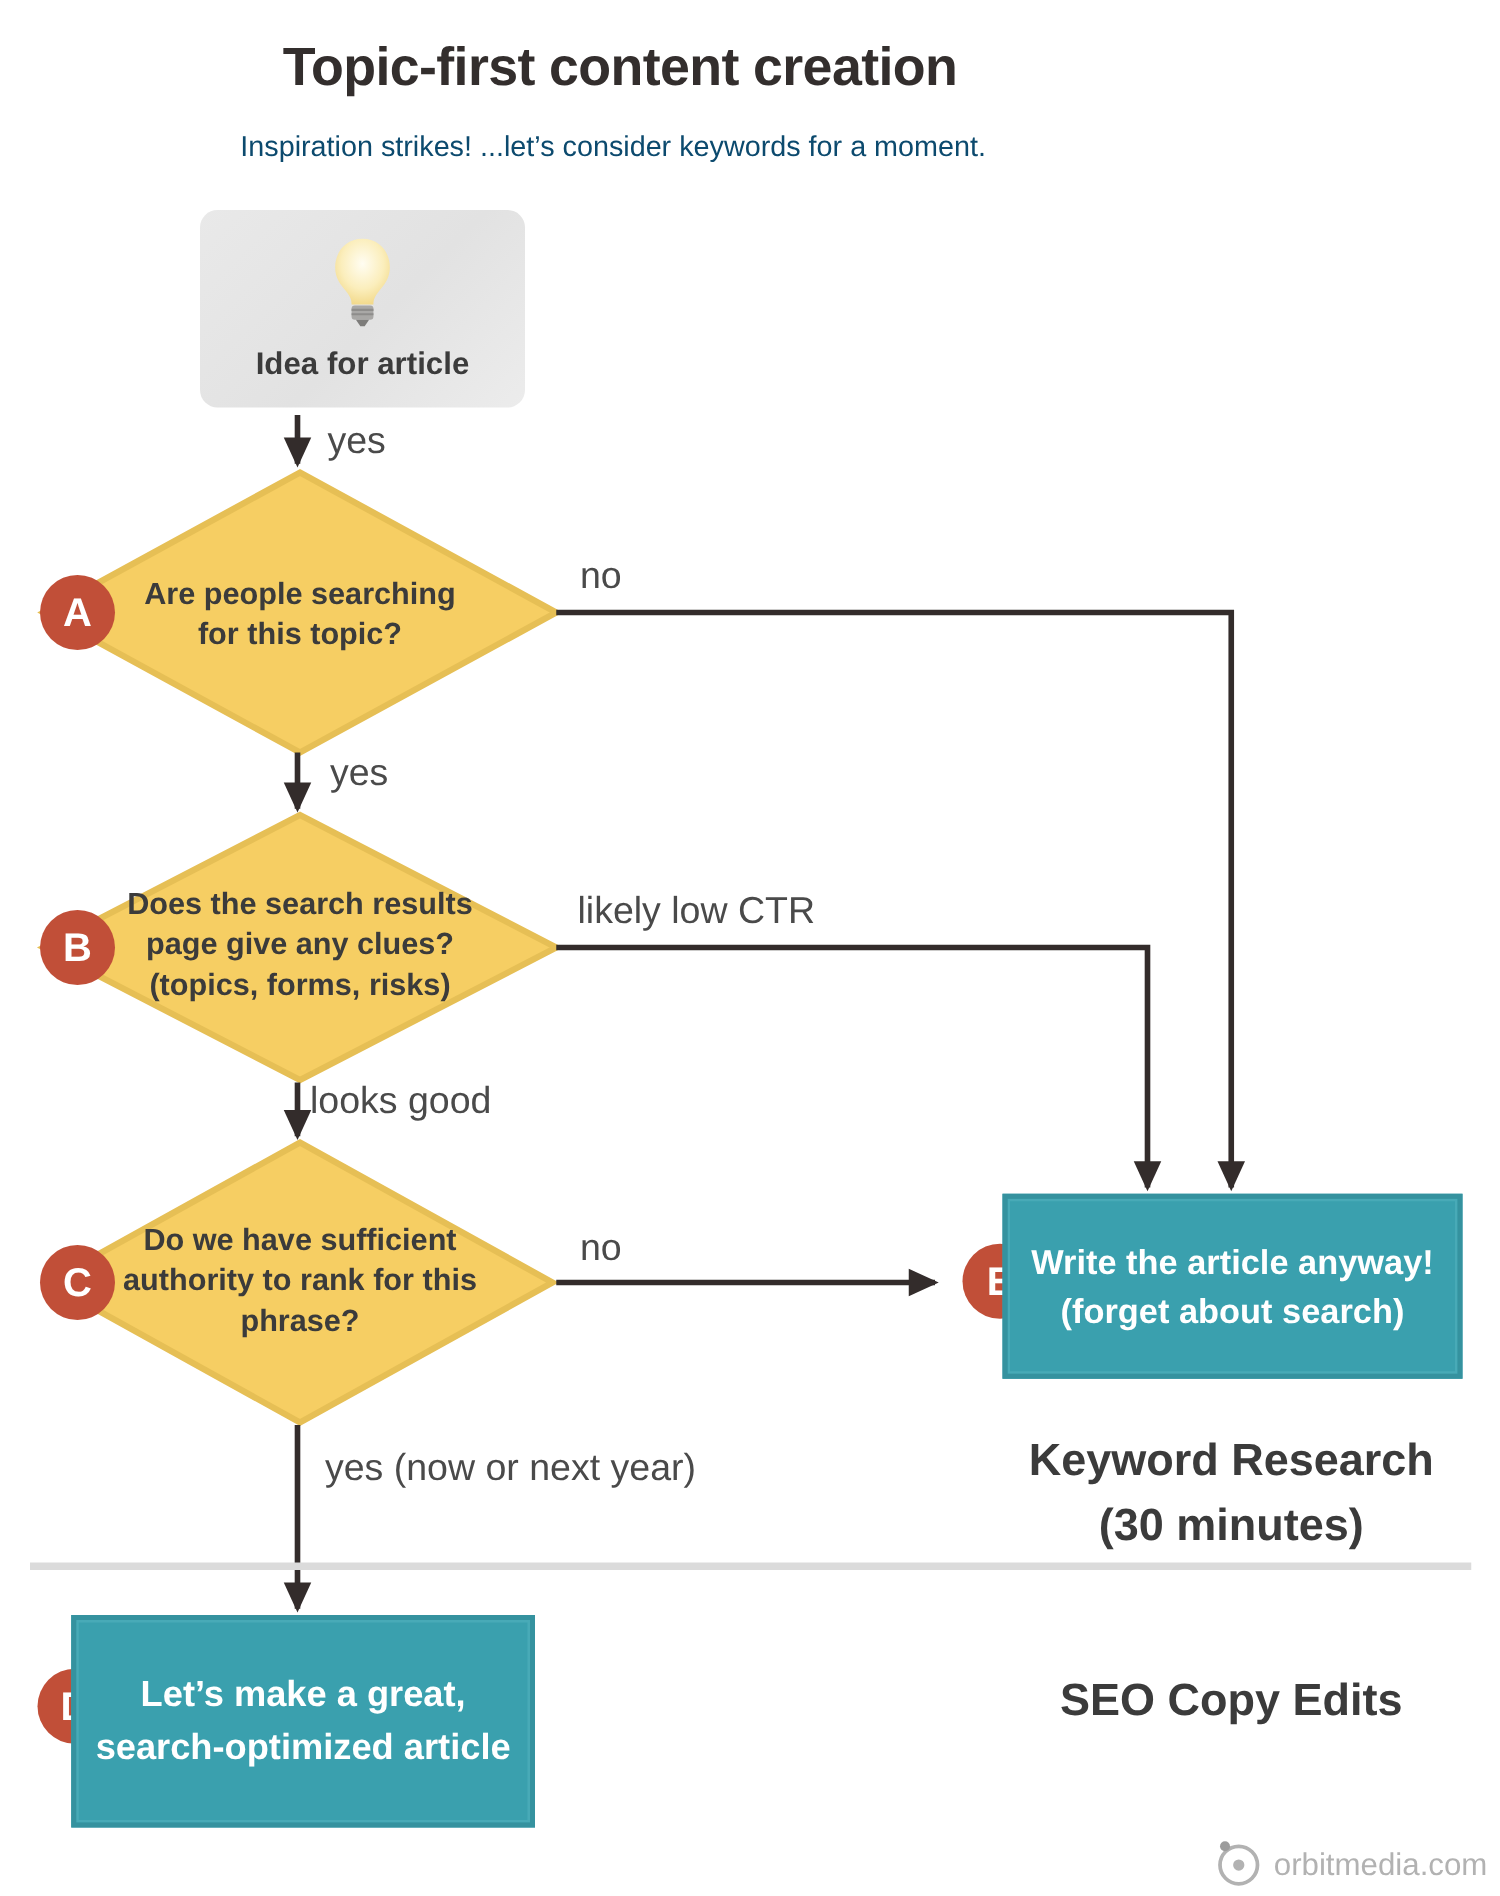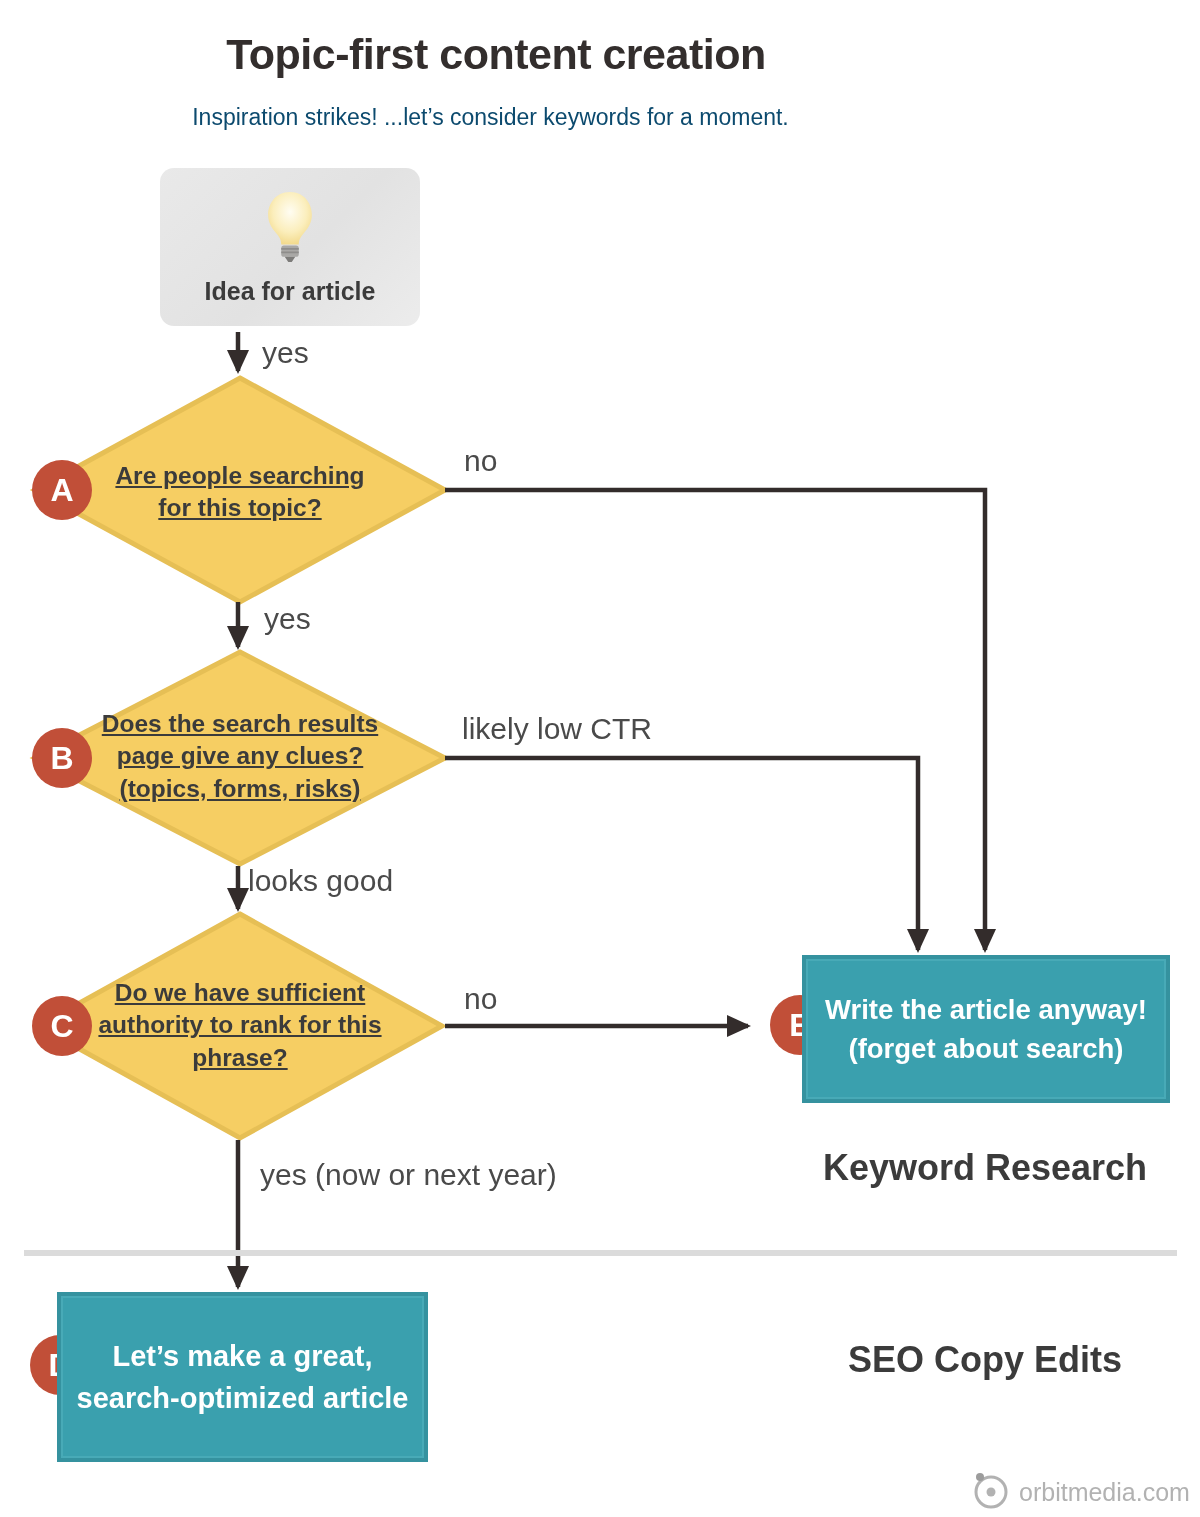--- a/index.html
+++ b/index.html
@@ -20,21 +20,21 @@
   .edge-label{
     font-size:30px;color:#4a4a4a;white-space:nowrap;
   }
   .idea-box{
     left:112px;top:168px;width:260px;height:158px;border-radius:14px;
     background:linear-gradient(135deg,#e9e9e9 0%,#e2e2e2 55%,#ececec 100%);
     display:flex;flex-direction:column;align-items:center;justify-content:center;gap:8px;margin-left:48px;
   }
   .idea-label{font-size:25px;font-weight:bold;color:#3b3b3b;}
   .diamond-text{
-    text-align:center;font-weight:bold;color:#3b3b3b;font-size:24.5px;line-height:1.32;text-decoration:underline;
+    text-align:center;font-weight:bold;color:#3b3b3b;font-size:24.5px;line-height:1.32;
   }
   .badge{
     width:60px;height:60px;border-radius:50%;background:#c14f38;
     display:flex;align-items:center;justify-content:center;
     color:#ffffff;font-weight:bold;font-size:32px;
   }
   .teal-box{
     background:#3aa0ae;border:4px solid #35929f;box-sizing:border-box;
     box-shadow:inset 0 0 0 2px #48aab7;
     display:flex;flex-direction:column;align-items:center;justify-content:center;
@@ -129,20 +129,21 @@
   <div class="abs edge-label" style="left:262px;top:336px;">yes</div>
   <div class="abs edge-label" style="left:464px;top:444px;">no</div>
   <div class="abs edge-label" style="left:264px;top:602px;">yes</div>
   <div class="abs edge-label" style="left:462px;top:712px;">likely low CTR</div>
   <div class="abs edge-label" style="left:248px;top:864px;">looks good</div>
   <div class="abs edge-label" style="left:464px;top:982px;">no</div>
   <div class="abs edge-label" style="left:260px;top:1158px;">yes (now or next year)</div>
 
   <div class="abs side-note" id="note-keyword">
     <div>Keyword Research</div>
+    <div>(30 minutes)</div>
   </div>
   <div class="abs side-note" id="note-seo">
     <div>SEO Copy Edits</div>
   </div>
 
   <div class="abs" id="divider"></div>
 
   <div class="abs" id="footer">
     <span>
       <svg width="38" height="40" viewBox="0 0 38 40">

